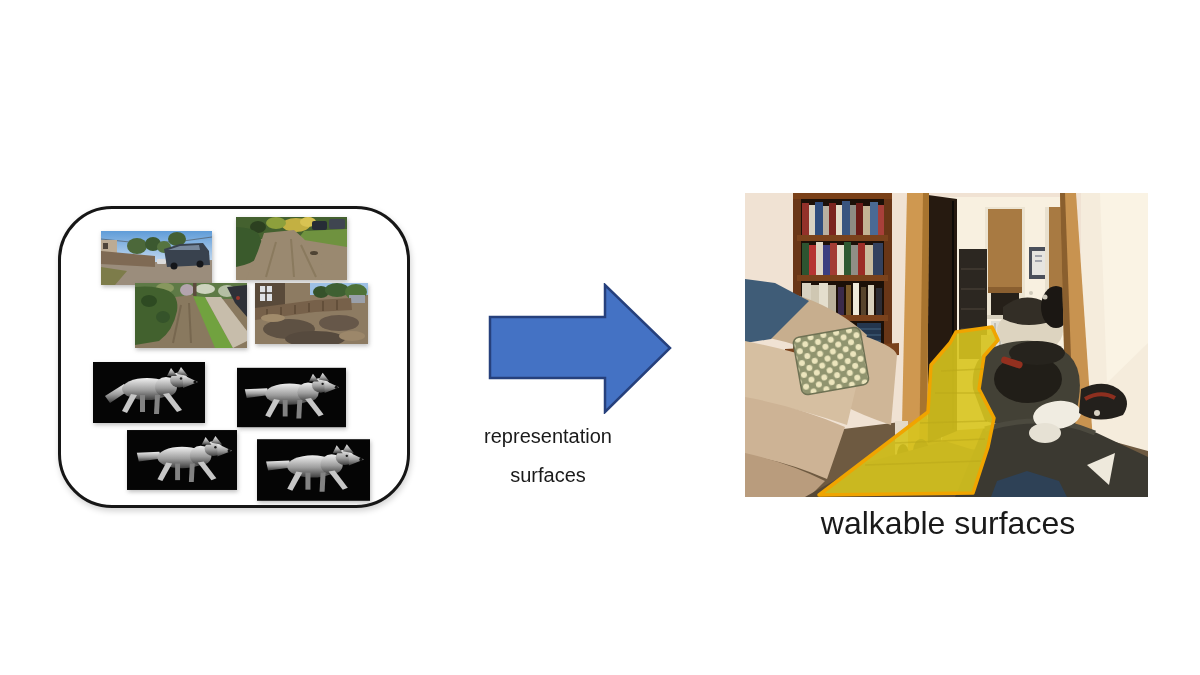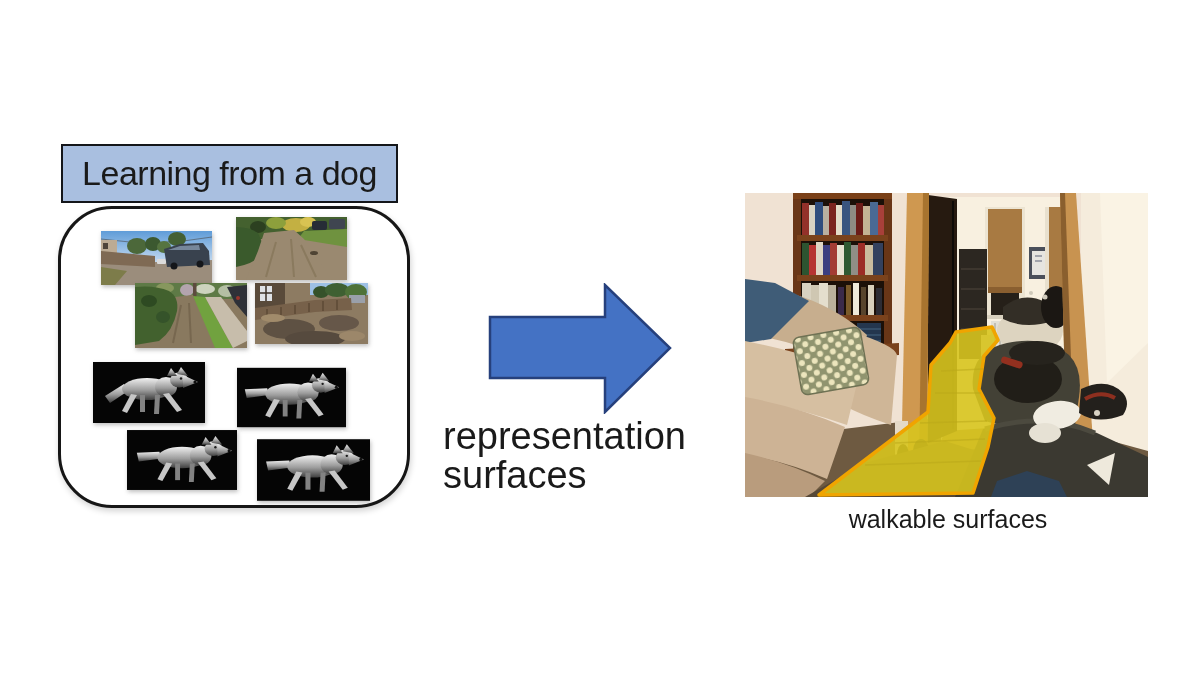--- a/index.html
+++ b/index.html
@@ -10,23 +10,23 @@
   #title-box{left:61px;top:144px;width:337px;height:59px;background:#a9bfe0;
              border:2.5px solid #14161a;box-sizing:border-box;display:flex;
              align-items:center;justify-content:center;}
   #title-box span{font-size:34px;letter-spacing:-0.5px;white-space:nowrap;}
   
   #dog-panel{left:58px;top:206px;width:352px;height:302px;border:3.5px solid #161616;
              border-radius:54px;box-sizing:border-box;background:#ffffff;
              box-shadow:1px 3px 6px rgba(0,0,0,0.18);}
   .photo,.dogframe{position:absolute;filter:drop-shadow(1px 2px 2px rgba(70,70,70,0.35));}
   
-  #process-label{left:443px;top:417px;width:300px;text-align:left;
-                 font-size:38px;line-height:39px;}
-  #output-caption{left:748px;top:505px;width:400px;text-align:center;font-size:25px;}
+  #process-label{left:398px;top:417px;width:300px;text-align:center;
+                 font-size:20px;line-height:39px;}
+  #output-caption{left:748px;top:505px;width:400px;text-align:center;font-size:32px;}
   svg{display:block;}
 </style>
 </head>
 <body>
 
 <svg width="0" height="0" style="position:absolute" aria-hidden="true">
   <defs>
     <linearGradient id="gDog" x1="0" y1="0" x2="0" y2="1">
       <stop offset="0" stop-color="#efefef"></stop>
         <stop offset="0.55" stop-color="#9d9d9d"></stop>
@@ -61,23 +61,20 @@
       </g>
     <g id="dogB">
         <polygon points="31,21 33,28 10,31 8,22" fill="url(#gDog)"></polygon>
         <use href="#dogCore"></use>
       </g>
   </defs>
 </svg>
 
 <div id="canvas">
 
-  <div id="title-box" class="abs" style="background-color: rgb(169, 191, 224); border-color: rgb(20, 22, 26);">
-    <span>Learning from a dog</span>
-  </div>
 
   <div id="dog-panel" class="abs"></div>
 
   <svg class="photo" style="left:101px;top:231px" width="111" height="54" viewBox="0 0 111 54">
     <rect width="111" height="32" fill="url(#skyA)"></rect>
     <path d="M0,8 Q55,16 111,6" stroke="#4a4a4a" stroke-width="0.6" fill="none"></path>
     <rect x="0" y="9" width="16" height="19" fill="#bcab94"></rect>
       <rect x="2" y="12" width="5" height="6" fill="#4e443a"></rect>
     <ellipse cx="36" cy="15" rx="10" ry="8" fill="#4c683a"></ellipse>
       <ellipse cx="52" cy="13" rx="8" ry="7" fill="#3c5930"></ellipse>

